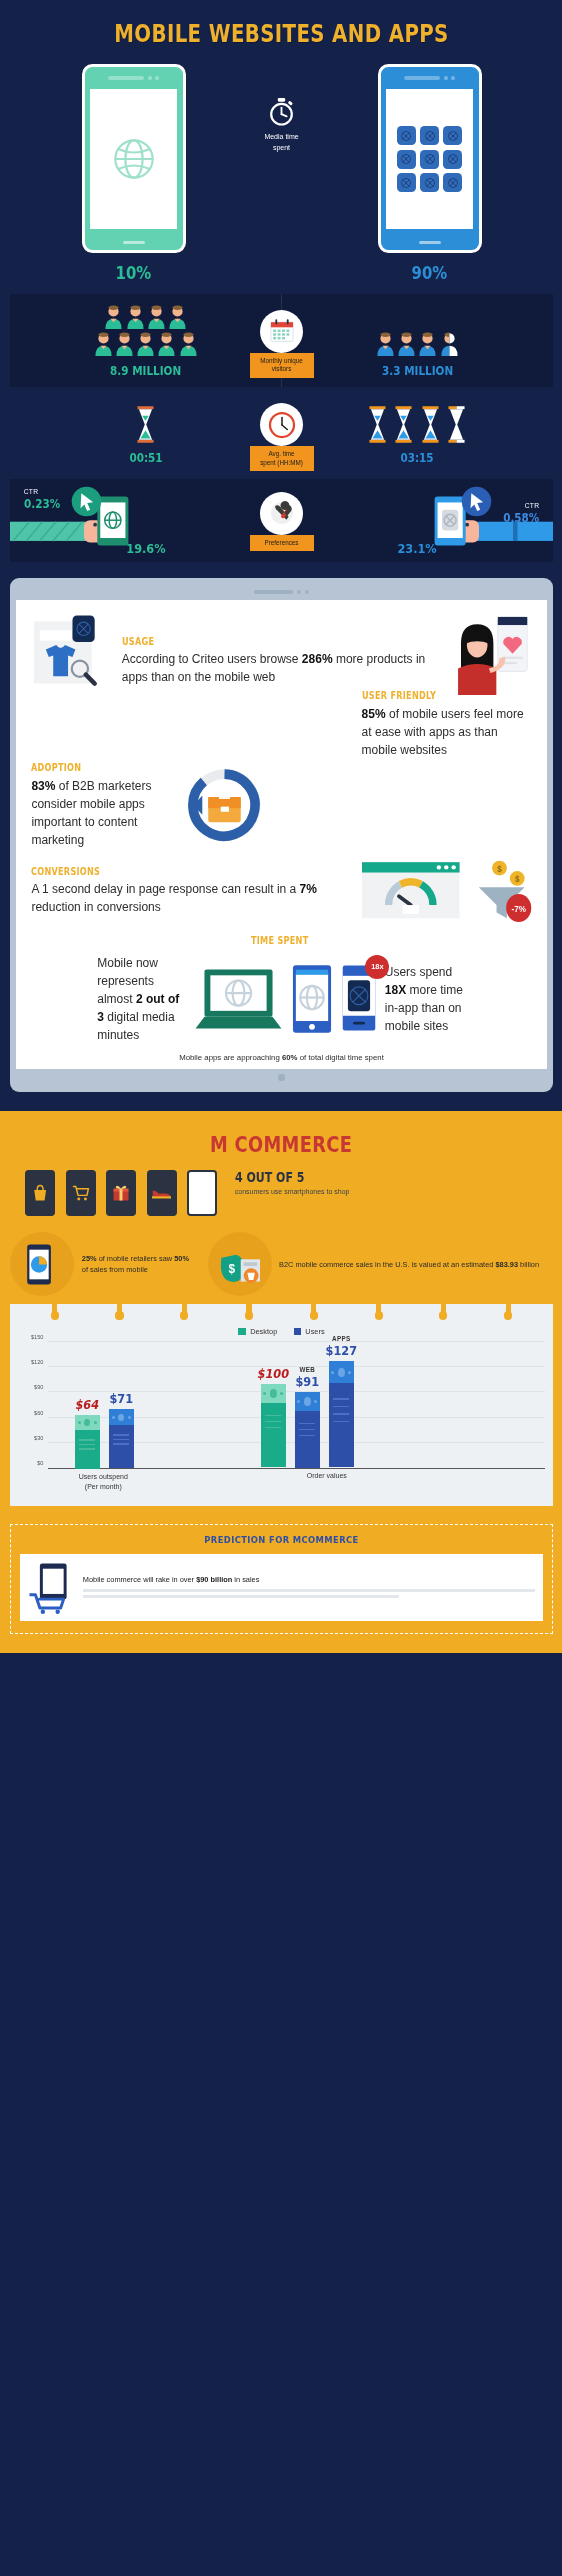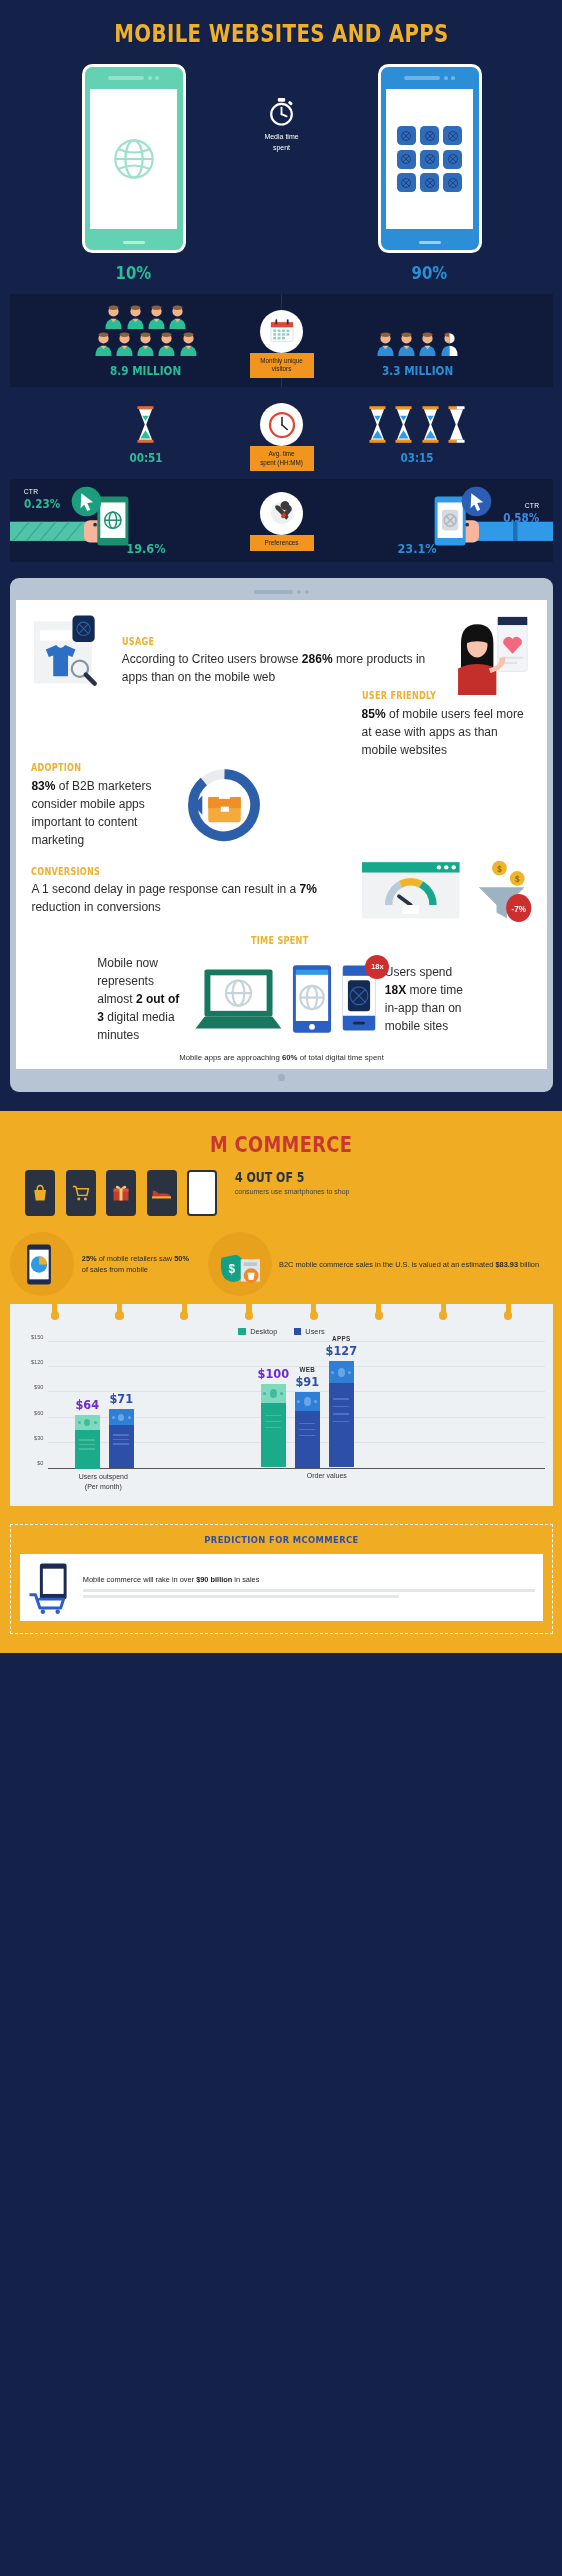--- a/index.html
+++ b/index.html
@@ -131,21 +131,21 @@
   .lg-sw.mobile { background:#2d4fa8; }
 
   .plot { display:flex; margin-top: 7.4px; }
   .y-axis { width: 30px; position: relative; height: 126px; }
   .y-tick { position:absolute; right:4.4px; font-size: 5.6px; color:#555; transform: translateY(-50%); }
   .bars-area { flex:1; position:relative; height:126px; border-bottom: 1.1px solid #555; }
   .gridline { position:absolute; left:0; right:0; height:0.7px; background:#dfe3e8; }
   .grp { position:absolute; bottom:0; display:flex; align-items:flex-end; gap: 9px; }
   .bar { width: 25px; position:relative; }
   .bar-lbl { position:absolute; left:50%; transform: translateX(-50%); bottom: 100%; margin-bottom: 3px; font-family:"DejaVu Sans Condensed","Liberation Sans Narrow","Liberation Sans",sans-serif; font-weight:800; font-size:12.6px; white-space:nowrap;}
-  .bar-lbl.desktop{color:#6d28d9;}
+  .bar-lbl.desktop{color:#b91c1c;font-style:italic;}
   .bar-lbl.mobile{color:#2d4fa8;}
   .bar-cap { position:absolute; left:50%; transform:translateX(-50%); bottom:100%; margin-bottom:19px; font-size:6.3px; font-weight:700; color:#333; letter-spacing:0.3px;}
 
   
   .pred { margin-top: 18px; border: 1.5px dashed #fff; padding: 9px 9px 12px; }
   .pred-title { text-align:center; font-family:"DejaVu Sans Condensed","Liberation Sans Narrow","Liberation Sans",sans-serif; font-weight:800; font-size:9.3px; color:#2d4fa8; letter-spacing:0.4px; margin-bottom:9px;}
   .pred-row { display:flex; gap: 10.4px; flex-direction: column; }
   .pred-card { background:#fff; padding: 7.4px; flex:1; display:flex; align-items:center; gap:6px;}
   .pred-txt { font-size: 7.4px; line-height:1.5; color:#222; }
   .pred-txt b{font-weight:700;}

